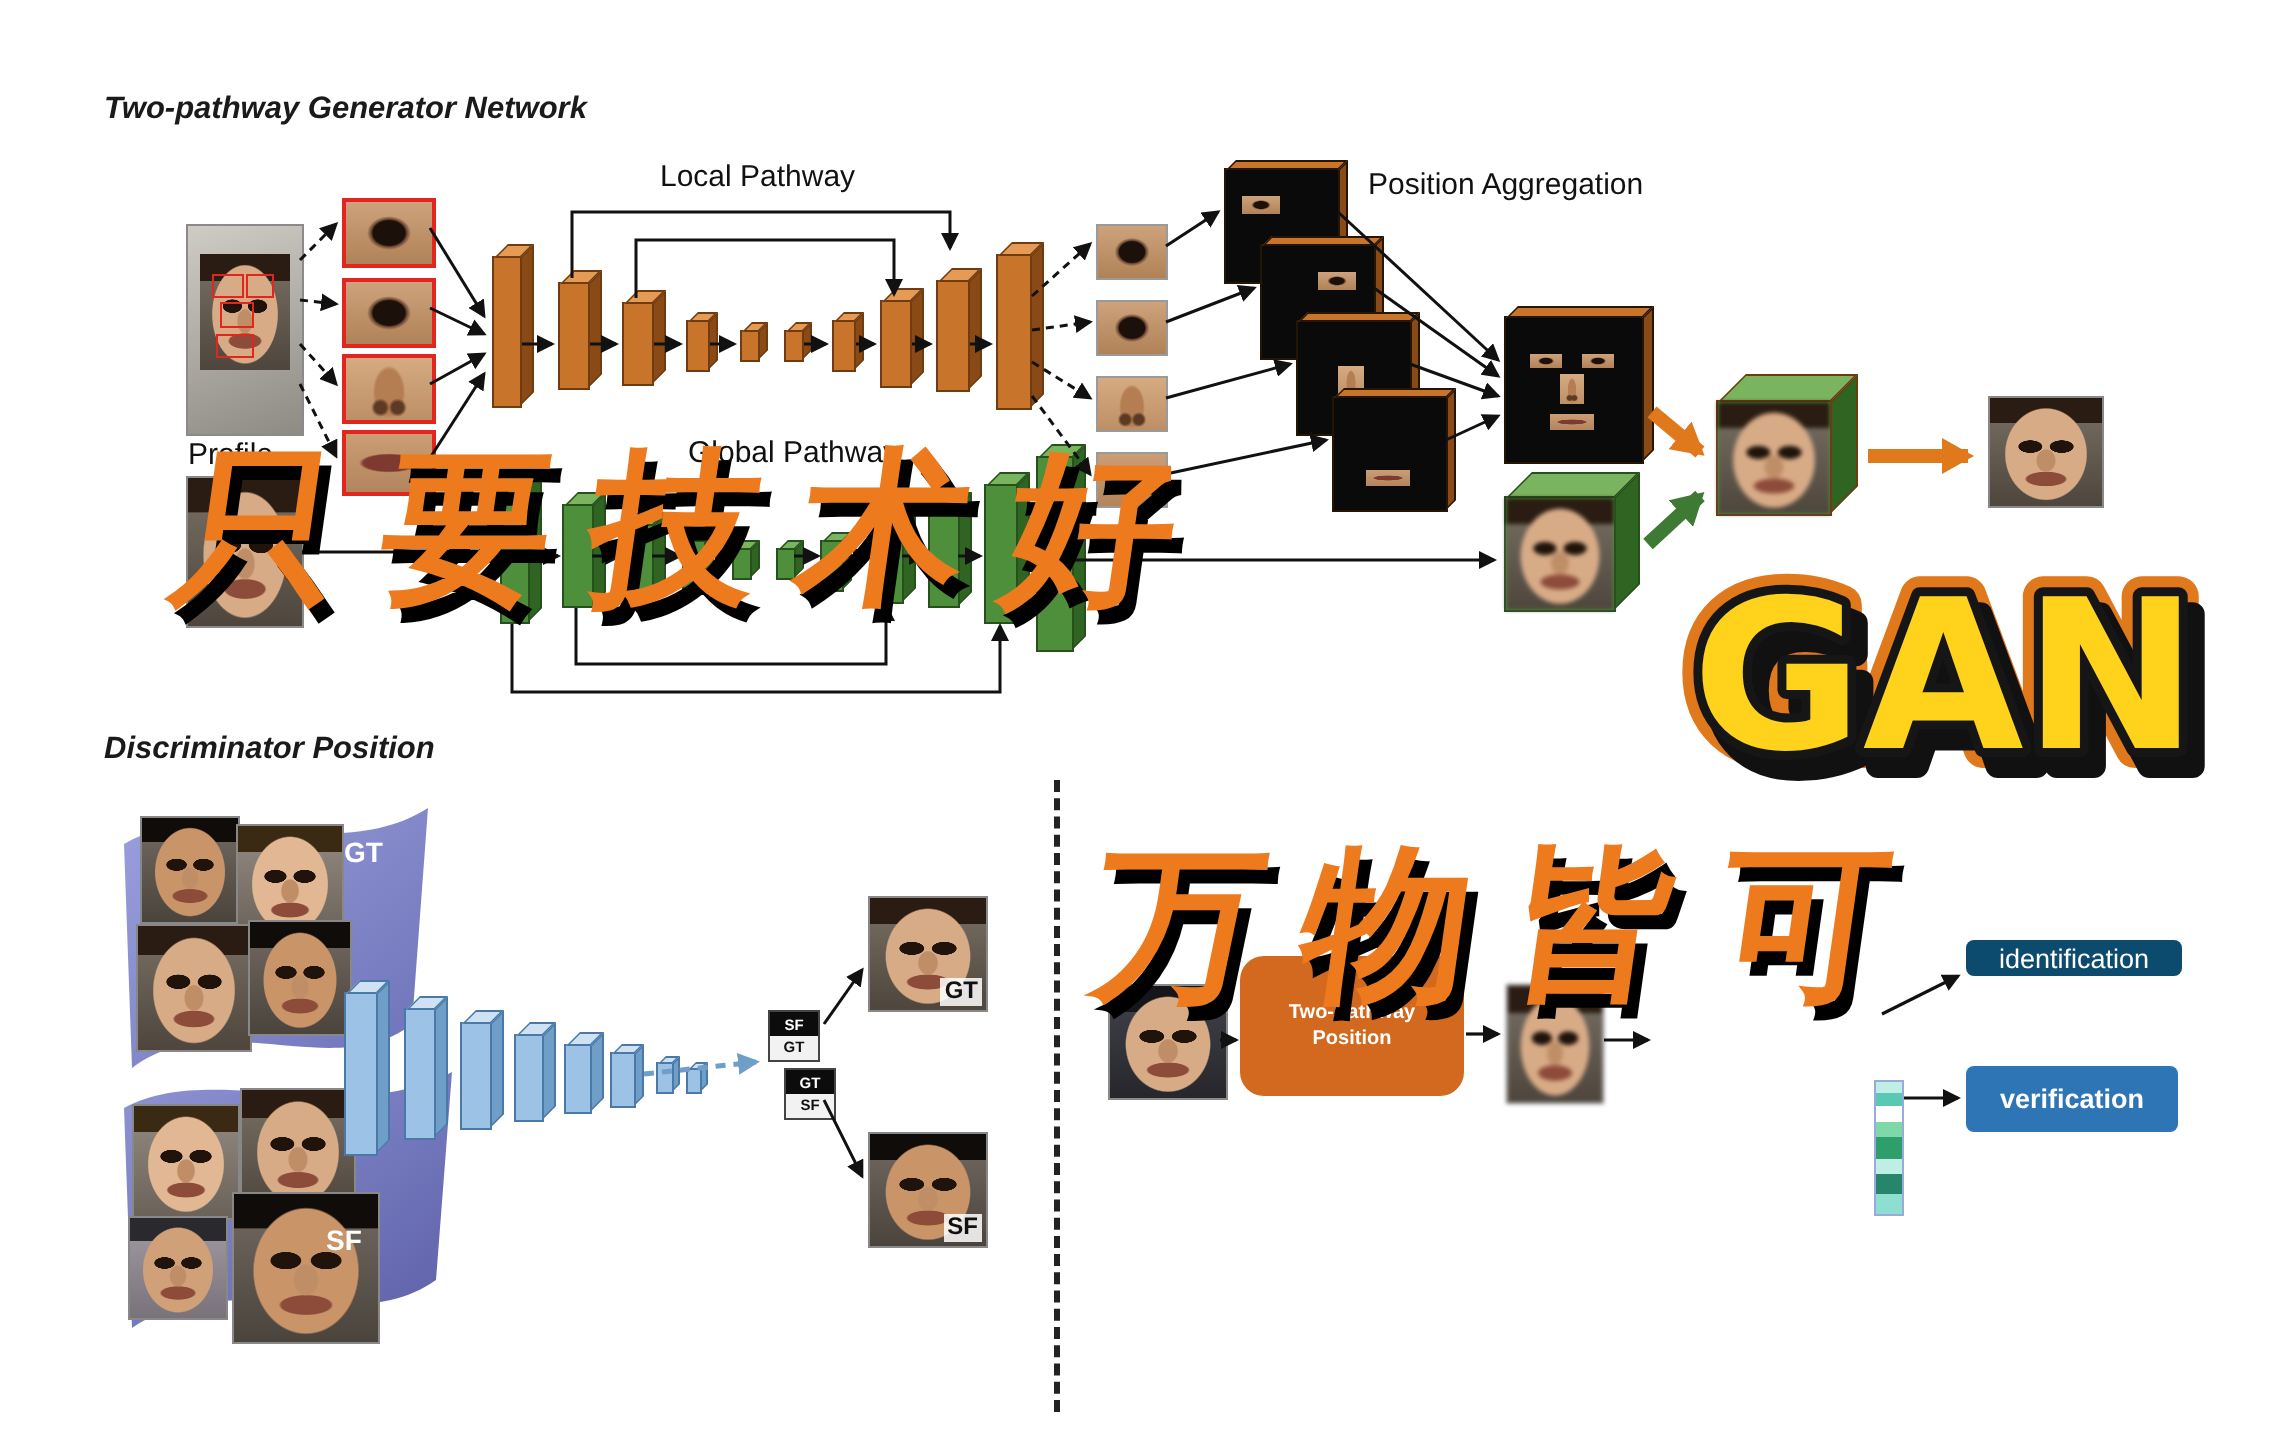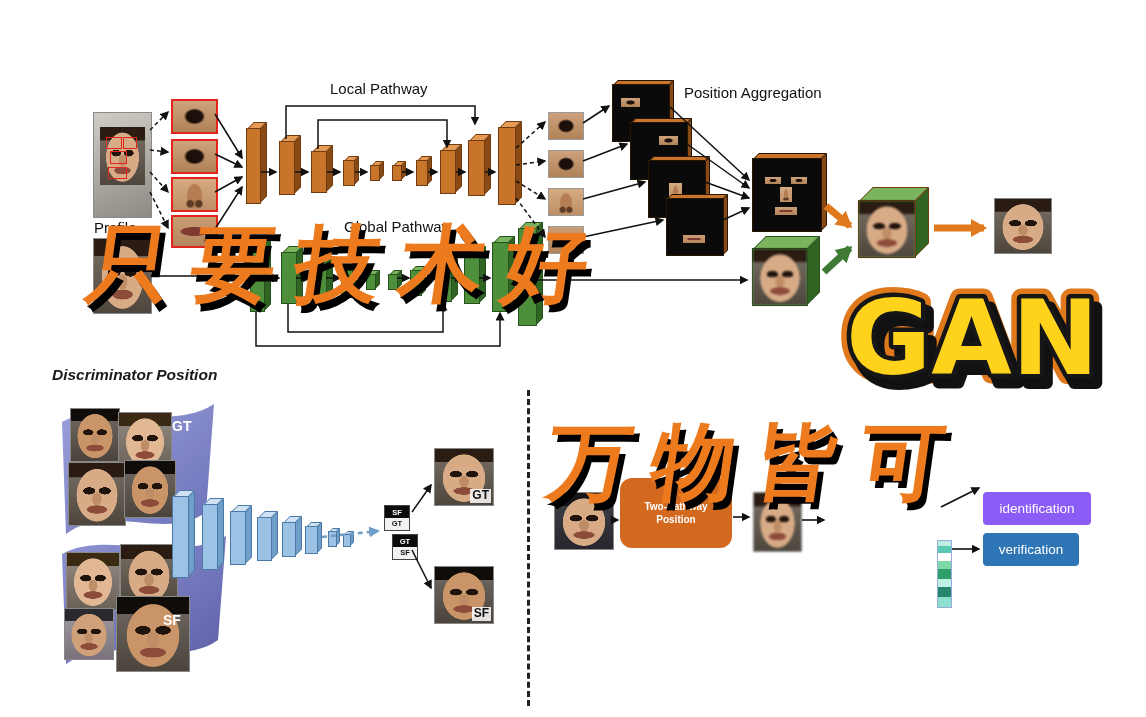--- a/index.html
+++ b/index.html
@@ -146,20 +146,21 @@
 
     <g stroke="#111" stroke-width="1.6" fill="none" marker-end="url(#ah)">
       <path d="M610,520 L618,520"></path>
         <path d="M733,517 L749,517"></path>
         <path d="M802,520 L824,520"></path>
       <path d="M941,507 L979,488"></path>
         <path d="M952,549 L979,549"></path>
     </g>
   </svg>
 
+  <div class="sec-title" style="left:52px;top:46px">Two-pathway Generator Network</div>
   <div class="dlabel" style="left:330px;top:80px">Local Pathway</div>
   <div class="dlabel" style="left:684px;top:84px">Position Aggregation</div>
   <div class="dlabel" style="left:344px;top:218px;z-index:2">Global Pathway</div>
   <div class="dlabel" style="left:94px;top:219px">Profile</div>
 
   <div class="photo" style="left:93px;top:112px;width:57px;height:104px">
     <div class="face" style="left:6px;top:14px;width:45px;height:58px"></div>
     <div class="lm" style="left:12px;top:24px;width:14px;height:10px"></div>
     <div class="lm" style="left:29px;top:24px;width:12px;height:10px"></div>
     <div class="lm" style="left:16px;top:38px;width:15px;height:11px"></div>
@@ -313,20 +314,20 @@
   <div class="rbox" style="left:620px;top:478px;width:112px;height:70px;background:#d2691e;border-radius:12px;font-size:10px;line-height:1.3">
     <span>Two-Pathway</span>
     <span>Position</span>
   </div>
 
   <div class="face blur ph-border" style="left:753px;top:492px;width:47px;height:58px"></div>
 
 
   <div class="abs" style="left:937px;top:540px;width:13px;height:66px;border:1px solid #9ad;background:linear-gradient(180deg,#bfeee4 0 8%,#59c9b4 8% 18%,#ffffff 18% 30%,#7fd8a8 30% 42%,#2e9e6b 42% 58%,#bfeee4 58% 70%,#27856b 70% 85%,#8de0d0 85% 100%)"></div>
 
-  <div class="rbox" style="left:983px;top:492px;width:108px;height:33px;background:#8b5cf6;border-radius:4px;font-size:13.5px;font-weight:normal">
+  <div class="rbox" style="left:983px;top:470px;width:108px;height:18px;background:#0c4a6e;border-radius:4px;font-size:13.5px;font-weight:normal">
     <span>identification</span>
   </div>
-  <div class="rbox" style="left:983px;top:533px;width:96px;height:33px;background:#2e75b6;border-radius:4px;font-size:13.5px;font-weight:normal">
+  <div class="rbox" style="left:983px;top:533px;width:106px;height:33px;background:#2e75b6;border-radius:4px;font-size:13.5px;font-weight:bold">
     <span>verification</span>
   </div>
 
 </div>
 
 </body></html>

